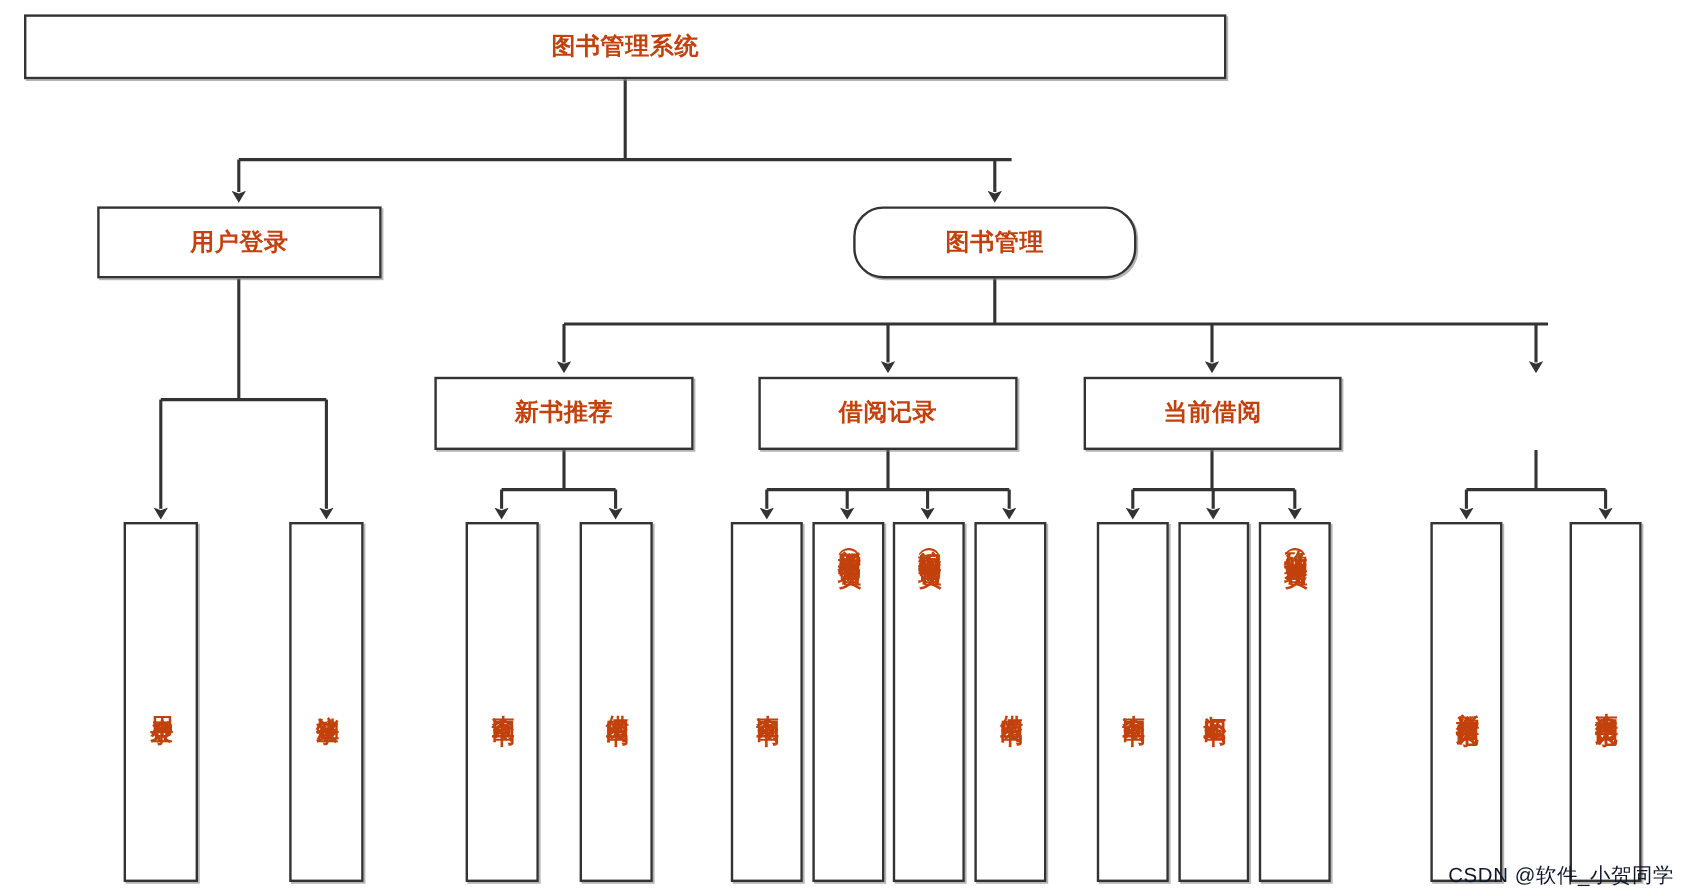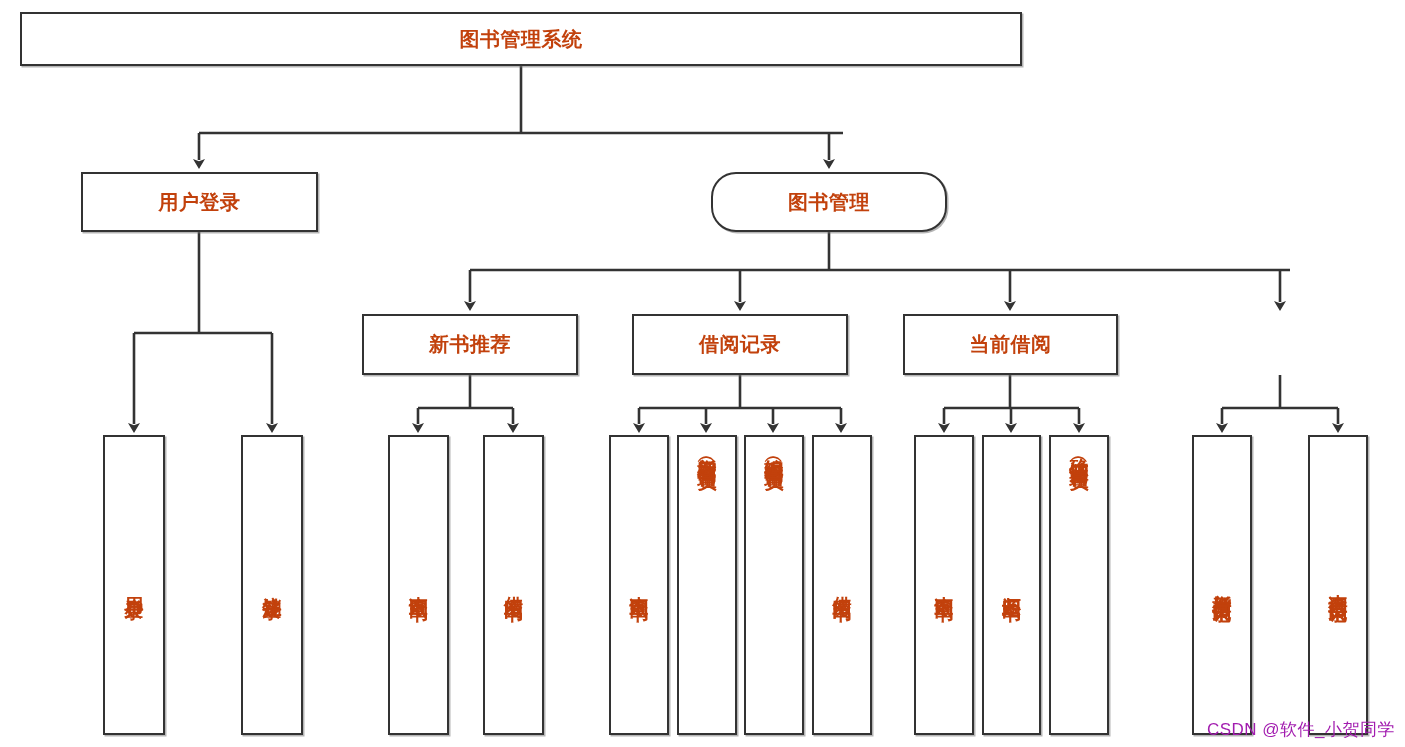--- a/index.html
+++ b/index.html
@@ -63,21 +63,21 @@
   }
   .node-box.vertical.center-v {
     align-items: center;
     padding-top: 0;
   }
   .watermark {
     position: absolute;
     right: 10px;
     bottom: 6px;
     font-size: 17px;
-    color: #a21caf;
+    color: #0f172a;
     letter-spacing: 0.5px;
     white-space: nowrap;
     user-select: none;
   }
 </style>
 </head>
 <body>
 
 <div id="diagram-root">
 

